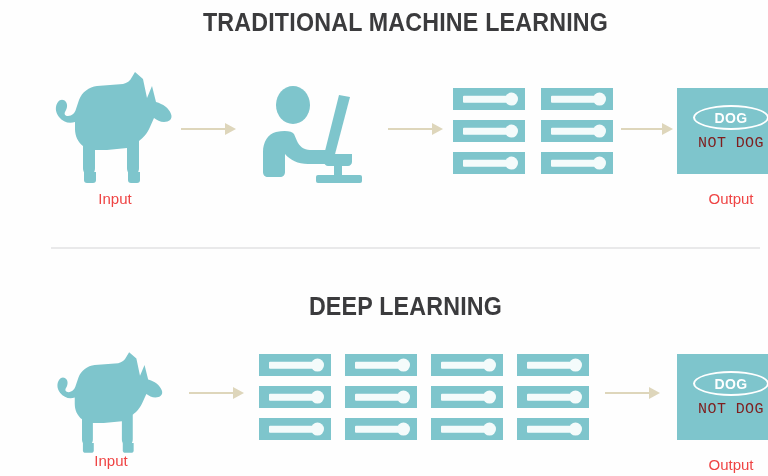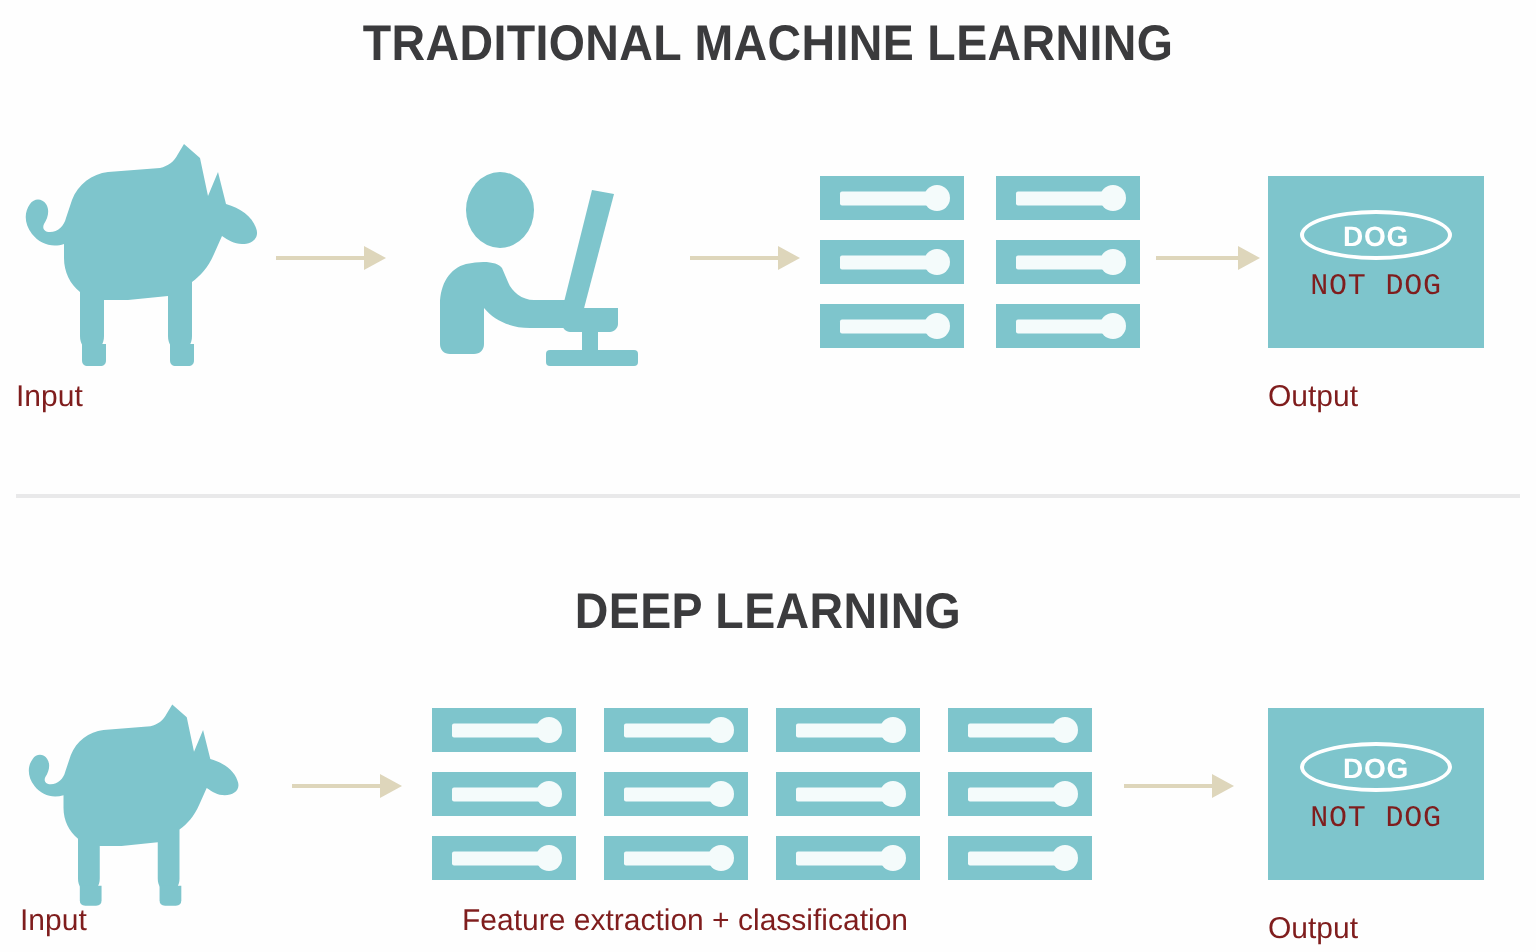--- a/index.html
+++ b/index.html
@@ -12,20 +12,21 @@
     height: 476px;
     position: relative;
     overflow: hidden;
     font-family: "Liberation Sans", sans-serif;
     background: #fefefe;
   }
 
   .stage {
     position: absolute;
     inset: 0;
+    margin-left: 43px;
   }
 
   
   .section-title {
     position: absolute;
     width: 100%;
     text-align: center;
     font-family: "Liberation Sans", sans-serif;
     font-weight: bold;
     font-size: 25px;
@@ -42,24 +43,24 @@
     left: 8px;
     right: 8px;
     top: 247px;
     height: 2px;
     background: #e9e9ea;
   }
 
   
   .caption {
     position: absolute;
-    text-align: left;
+    text-align: center;
     font-family: "Liberation Sans", sans-serif;
     font-size: 15px;
-    color: #7f1d1d;
+    color: #ef4444;
     white-space: nowrap;
   }
 
   
   .arrow {
     position: absolute;
     height: 14px;
     display: flex;
     align-items: center;
   }
@@ -316,21 +317,20 @@
     </div>
     <div class="server-unit">
       <div class="slot"></div>
       <div class="led"></div>
     </div>
     <div class="server-unit">
       <div class="slot"></div>
       <div class="led"></div>
     </div>
   </div>
-  <div class="caption" style="left:231px; top:452px; width:300px;">Feature extraction + classification</div>
 
   <div class="arrow" style="left:562px; top:386px; width:55px;">
     <div class="shaft"></div>
     <div class="head"></div>
   </div>
 
   <div class="output-box" style="left:634px; top:354px; width:108px; height:86px;">
     <div class="dog-pill" style="top:17px; width:76px; height:25px;">
       <span style="font-size:14px;">DOG</span>
     </div>

